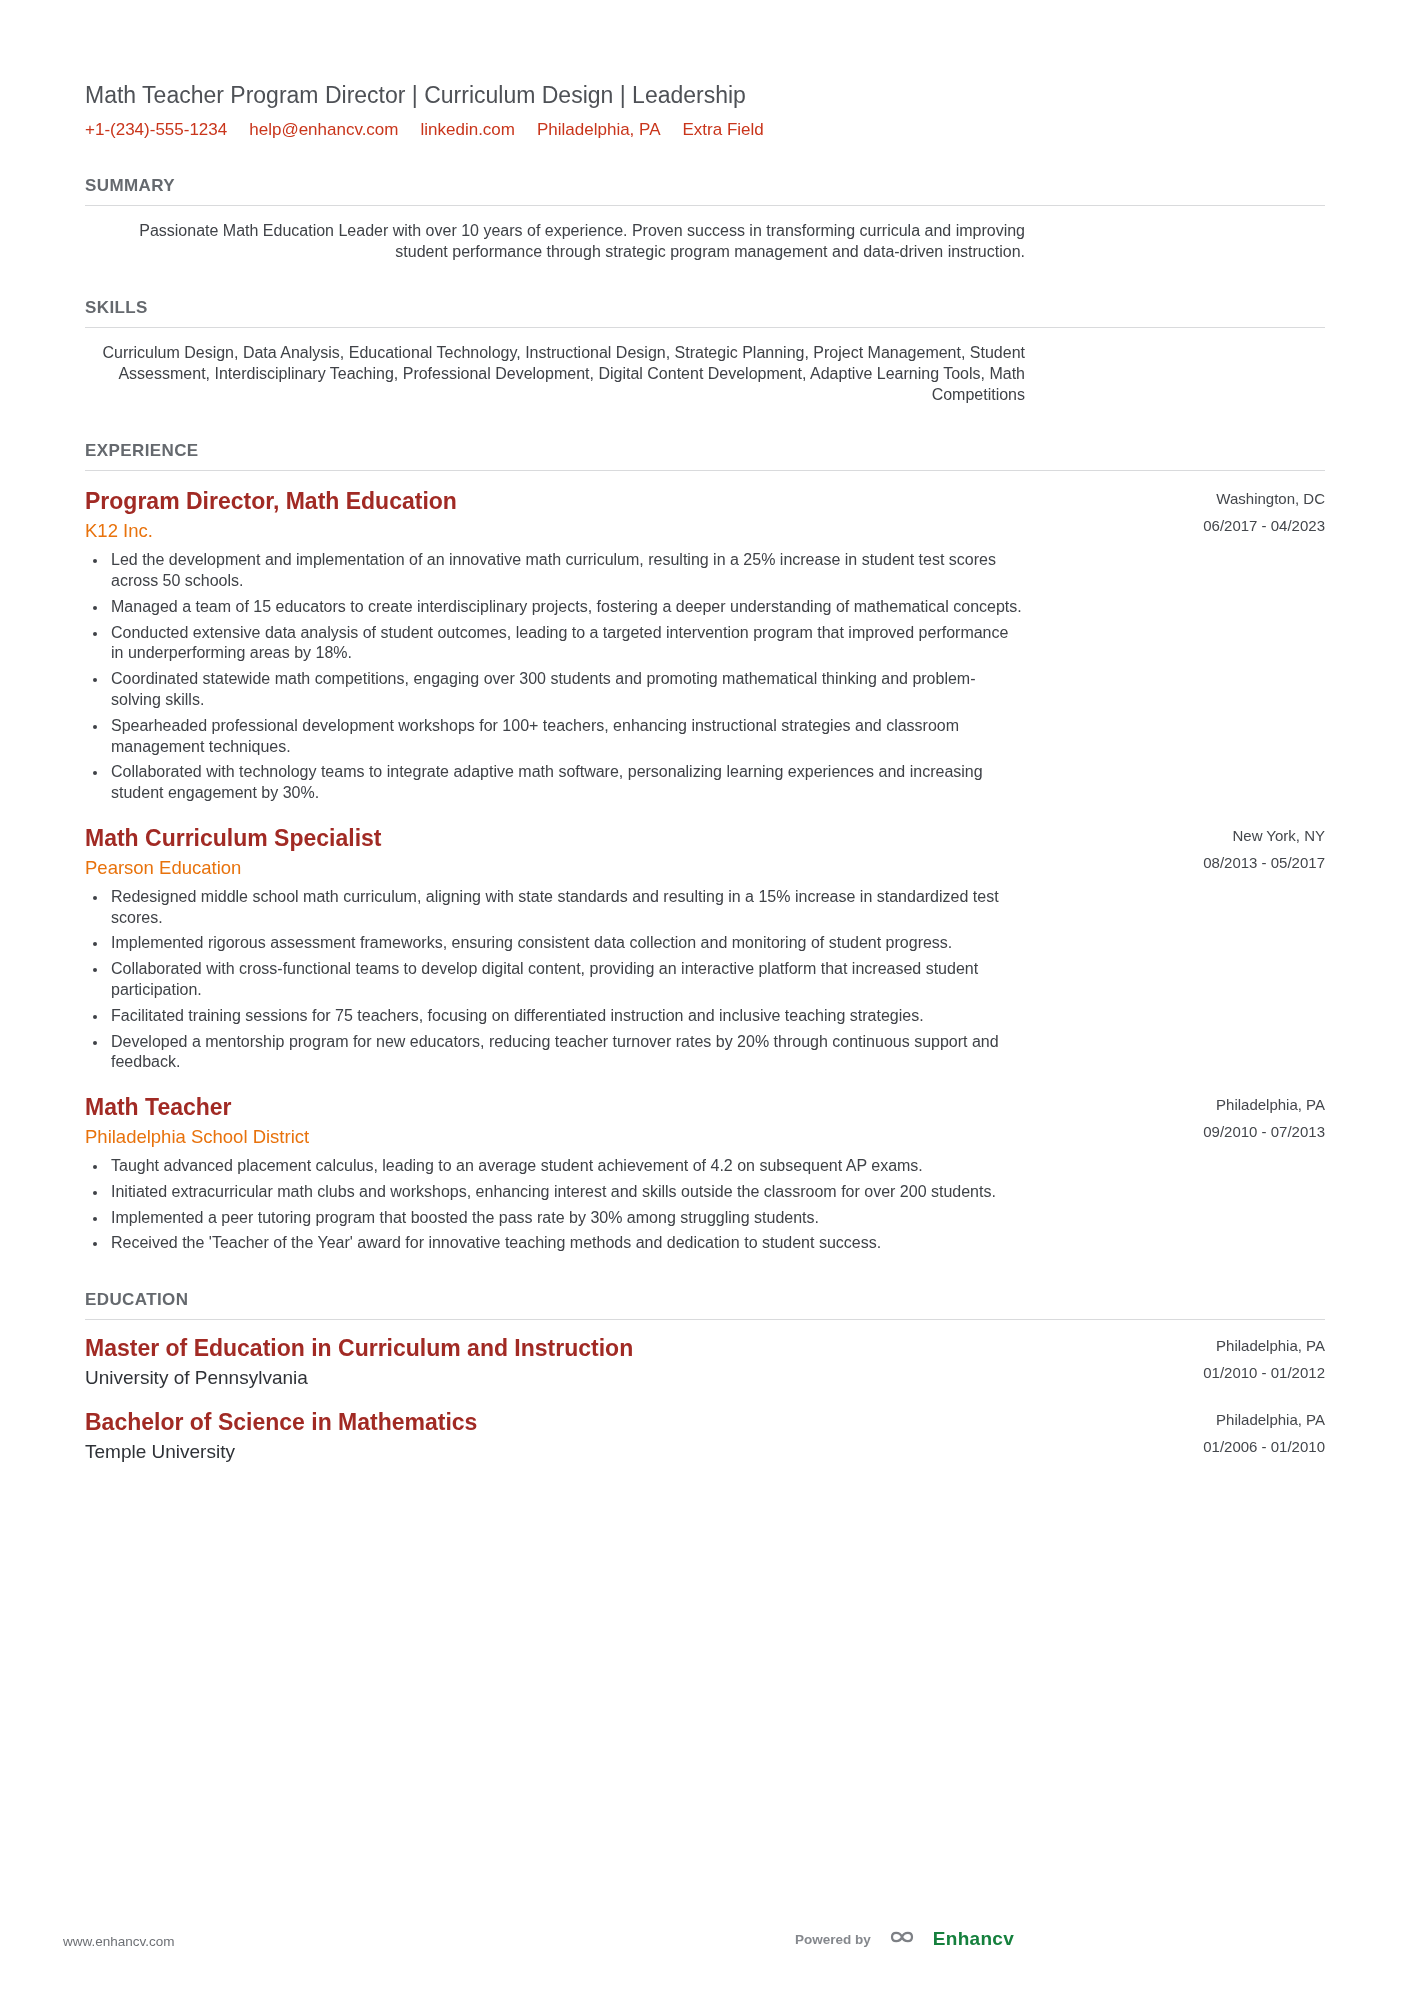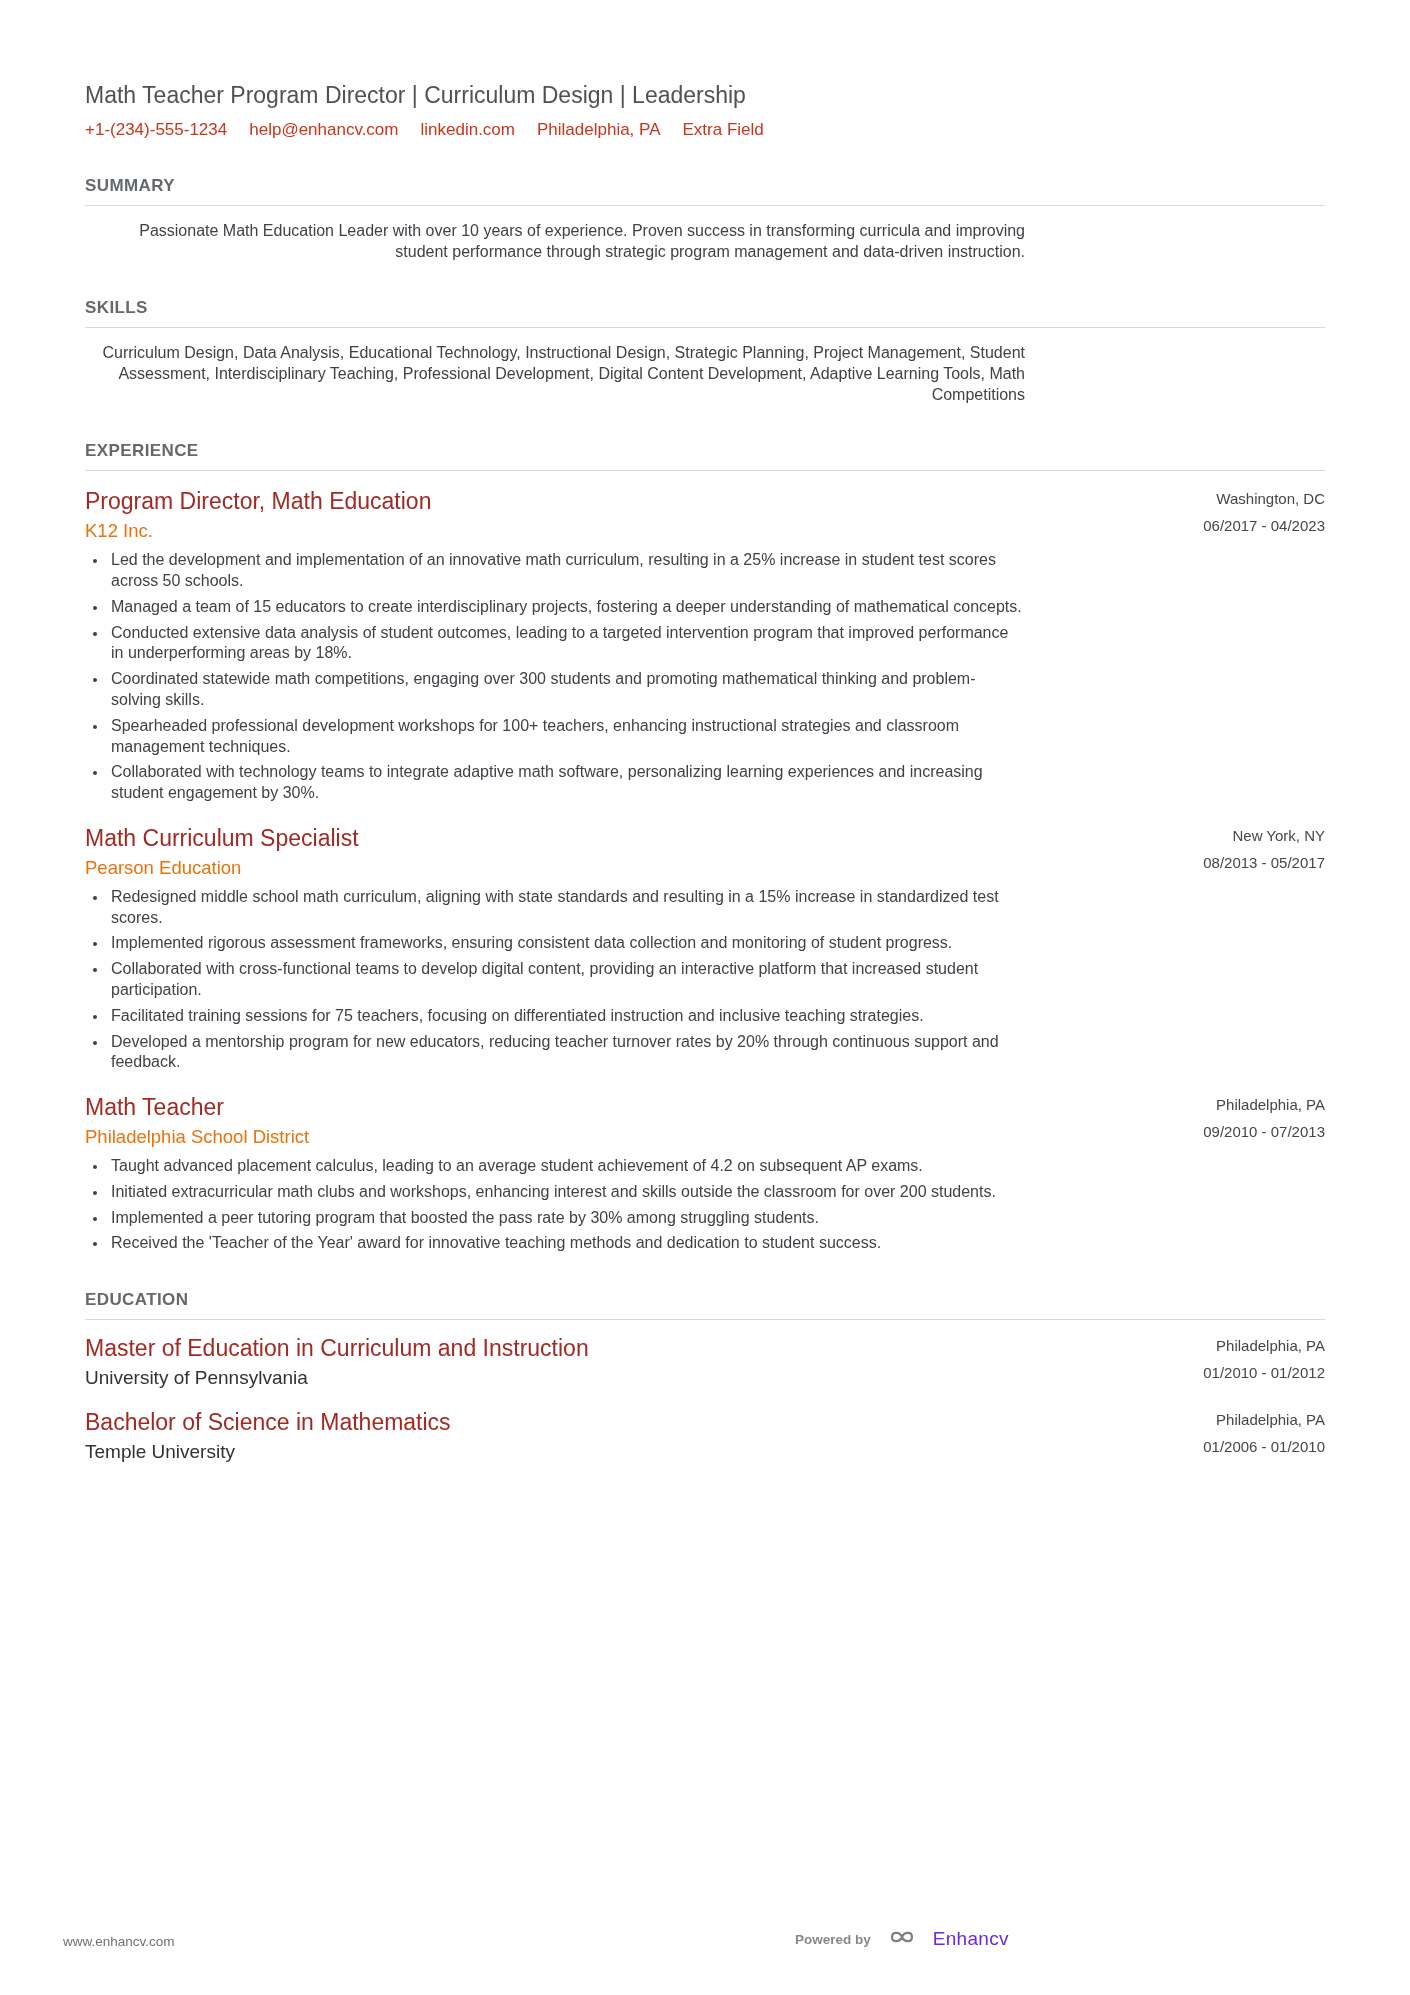--- a/index.html
+++ b/index.html
@@ -67,21 +67,21 @@
   
   .entry { margin-top: 20px; }
   .entry:first-of-type { margin-top: 16px; }
   .entry-head {
     display: flex;
     justify-content: space-between;
     align-items: flex-start;
   }
   .entry-title {
     font-size: 23px;
-    font-weight: 400;
+    font-weight: 700;
     color: #a12a24;
     line-height: 1.25;
   }
   .entry-sub {
     margin-top: 3px;
     font-size: 18.5px;
     font-weight: 400;
     color: #e8720c;
     line-height: 1.25;
   }
@@ -140,22 +140,22 @@
     gap: 12px;
     cursor: pointer;
   }
   .powered-label {
     font-size: 13.5px;
     font-weight: 700;
     color: #85888d;
   }
   .brand-text {
     font-size: 19px;
-    font-weight: 400;
-    color: #6d28d9;
+    font-weight: 700;
+    color: #15803d;
     letter-spacing: 0.3px;
   }
   .logo-icon { display: inline-block; }
 </style>
 </head>
 <body>
 
 <div class="page">
 
   <header>

